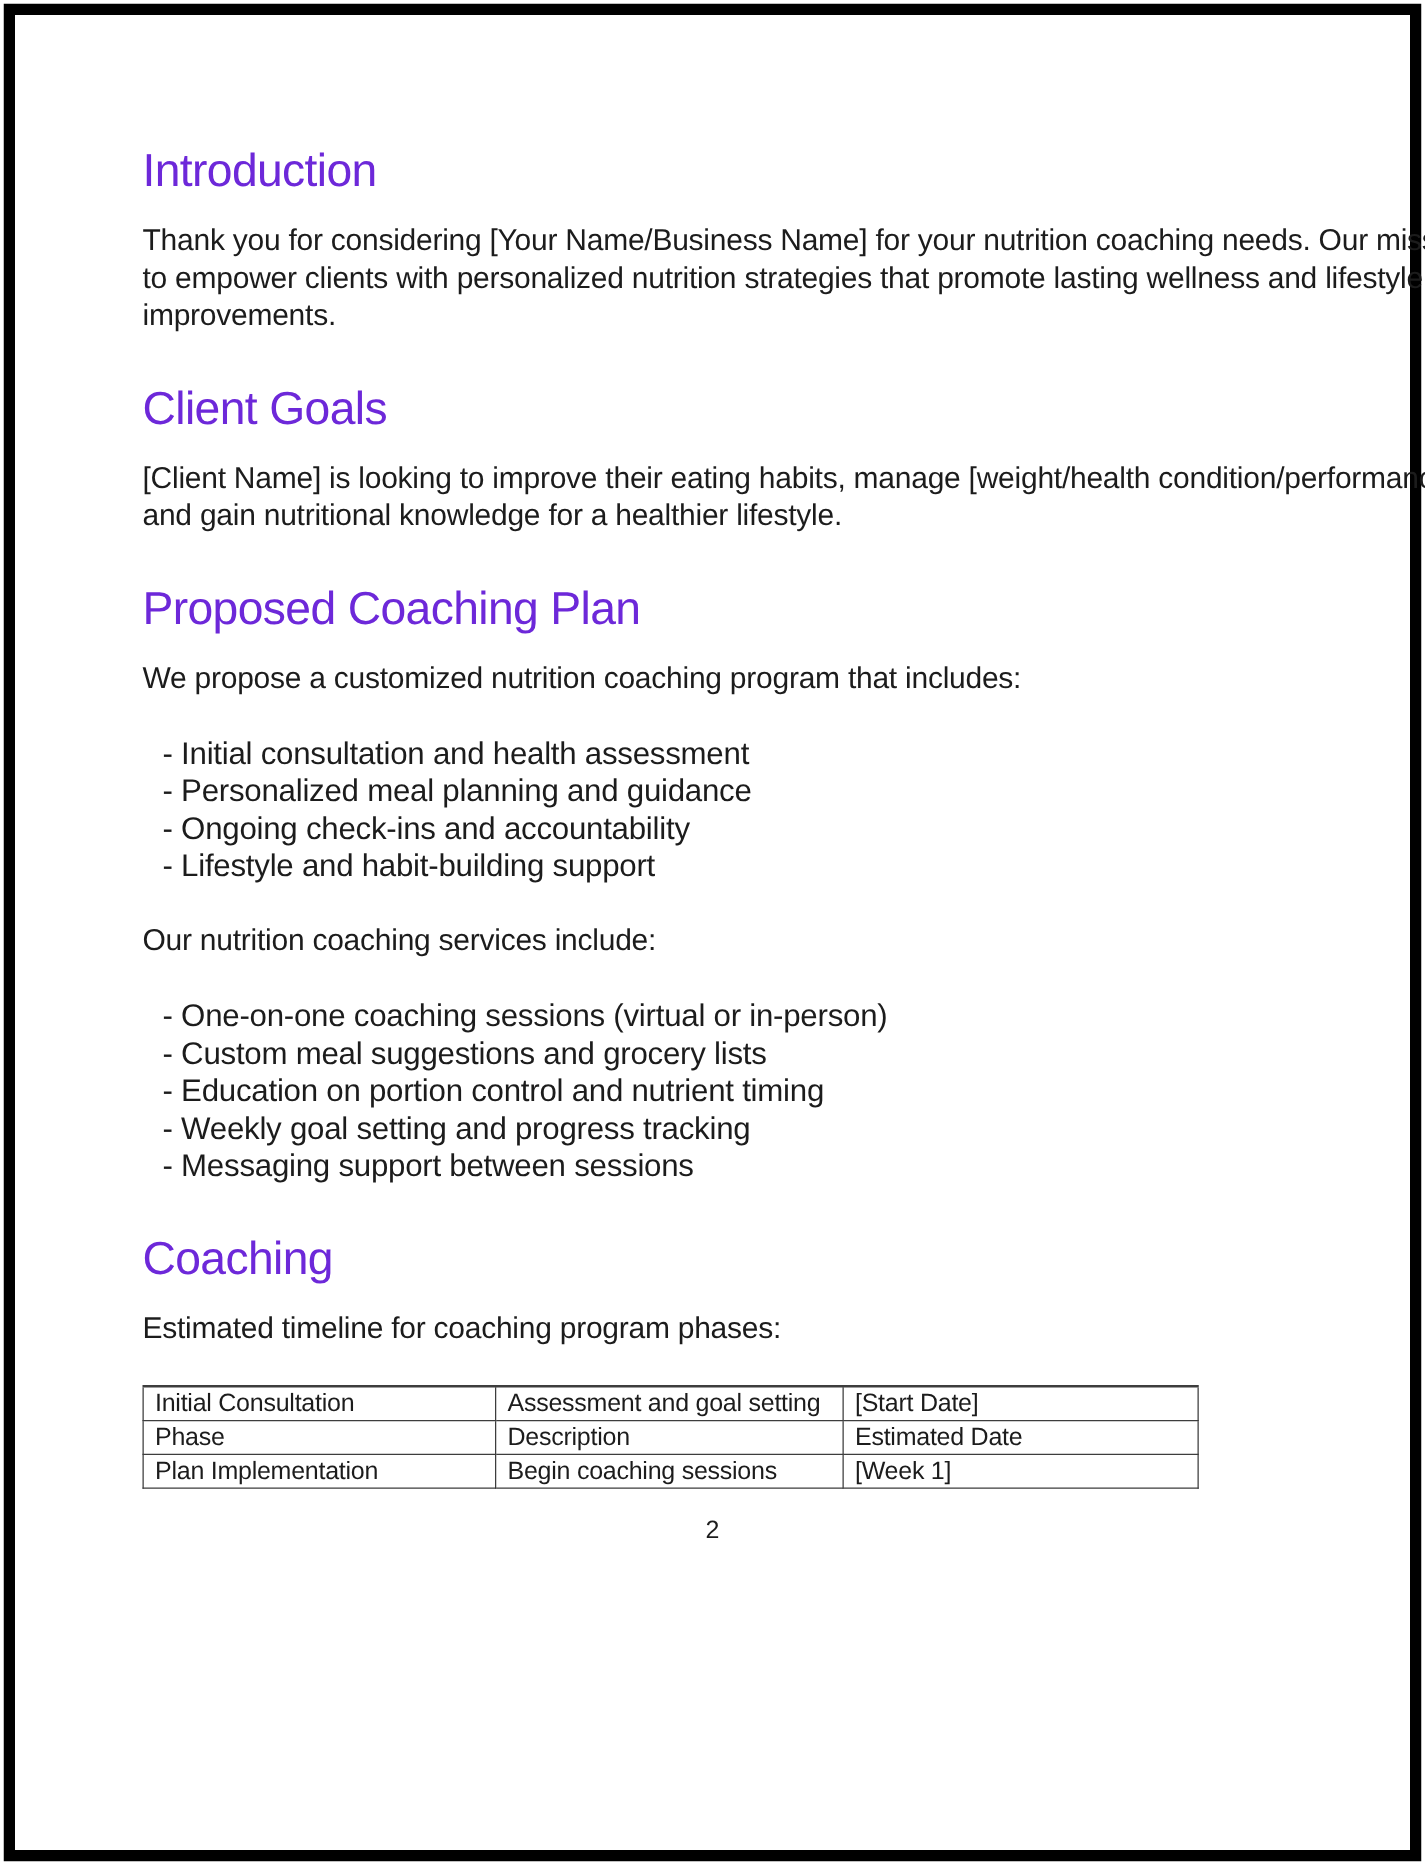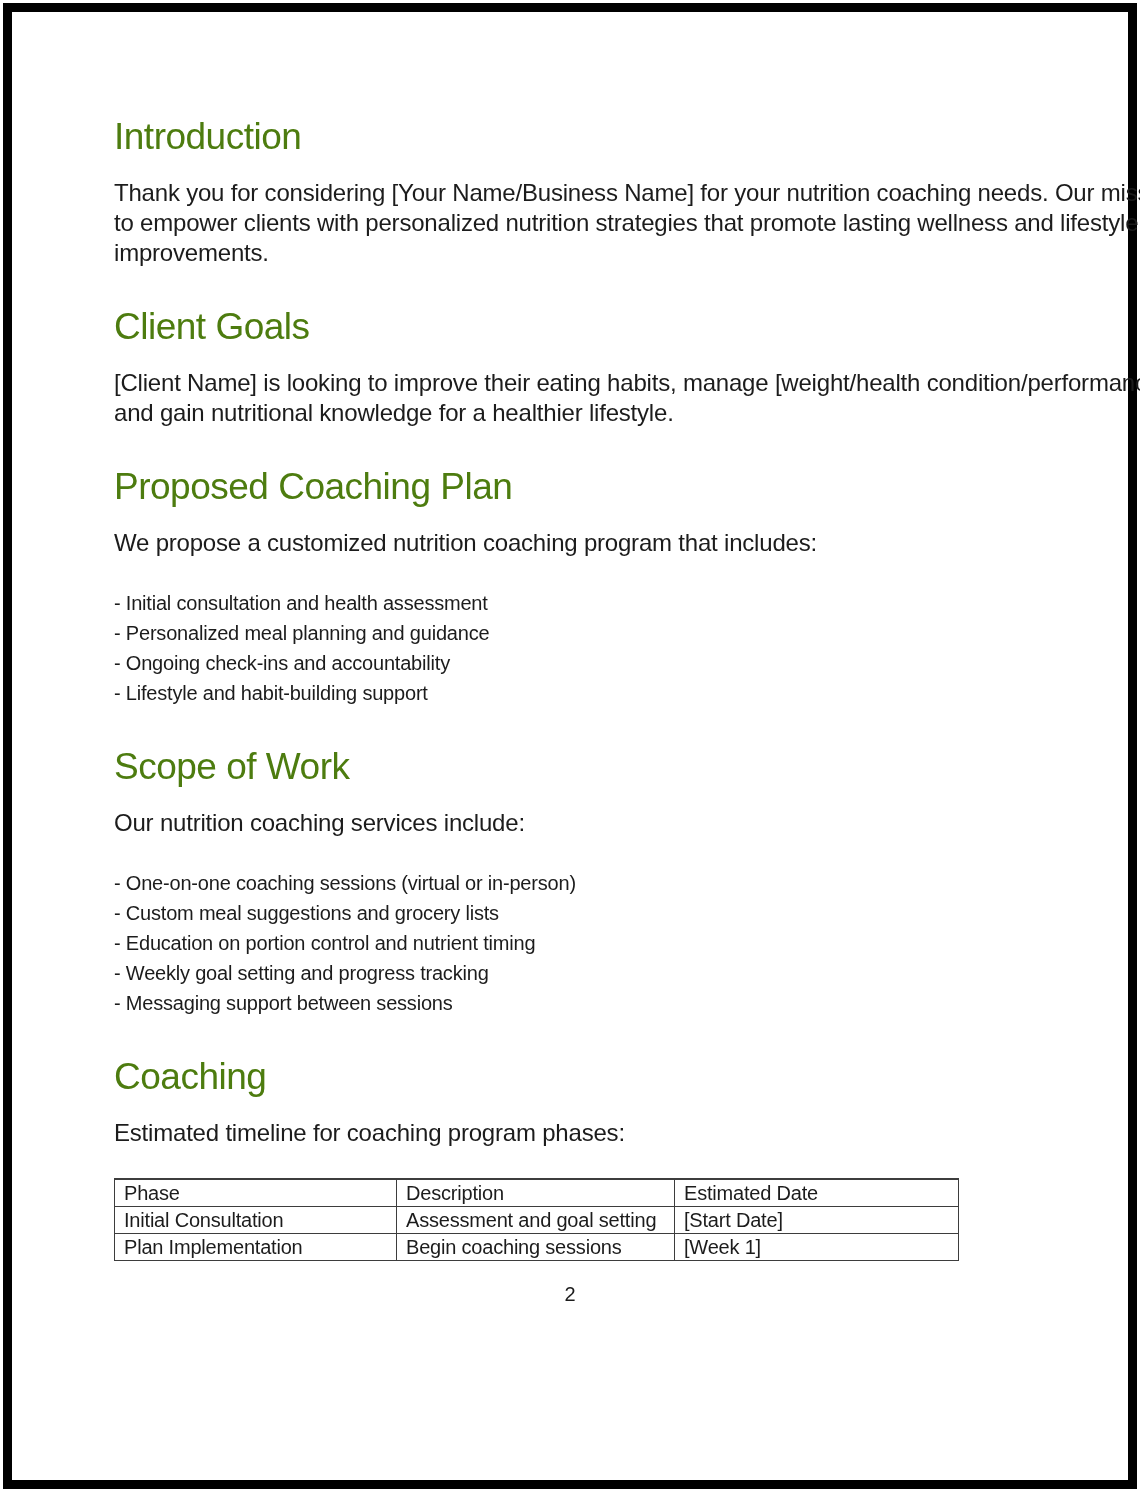--- a/index.html
+++ b/index.html
@@ -25,37 +25,37 @@
   .content {
     position: relative;
     padding: 116px 114px 0 114px;
   }
   .section-heading {
     font-size: 37px;
     font-weight: 400;
     letter-spacing: -0.5px;
     line-height: 42px;
     margin: 38px 0 20px 0;
-    color: #4d7c0f;
+    color: #6d28d9;
   }
   .content .section-heading:first-child {
     margin-top: 0;
   }
   .para {
     font-size: 24px;
     letter-spacing: -0.2px;
     line-height: 30px;
     margin: 0 0 30px 0;
     white-space: pre;
   }
   .dash-list {
-    font-size: 20px;
+    font-size: 25px;
     letter-spacing: -0.2px;
     line-height: 30px;
-    margin: 0 0 30px 0;
+    margin: 0 0 30px 16px;
     white-space: pre;
   }
   table.timeline {
     border-collapse: collapse;
     table-layout: fixed;
     width: 844px;
     margin-top: 0;
     border: 1px solid #3d3d3d;
     border-top: 2px solid #3d3d3d;
   }
@@ -97,47 +97,46 @@
     <div class="para">[Client Name] is looking to improve their eating habits, manage [weight/health condition/performance],
 and gain nutritional knowledge for a healthier lifestyle.</div>
 
     <div class="section-heading">Proposed Coaching Plan</div>
     <div class="para">We propose a customized nutrition coaching program that includes:</div>
     <div class="dash-list">- Initial consultation and health assessment
 - Personalized meal planning and guidance
 - Ongoing check-ins and accountability
 - Lifestyle and habit-building support</div>
 
-    <div class="section-heading">Scope of Work</div>
     <div class="para">Our nutrition coaching services include:</div>
     <div class="dash-list">- One-on-one coaching sessions (virtual or in-person)
 - Custom meal suggestions and grocery lists
 - Education on portion control and nutrient timing
 - Weekly goal setting and progress tracking
 - Messaging support between sessions</div>
 
     <div class="section-heading">Coaching</div>
     <div class="para">Estimated timeline for coaching program phases:</div>
 
     <table class="timeline">
       <colgroup>
         <col style="width:282px">
         <col style="width:278px">
         <col style="width:284px">
       </colgroup>
       <tbody>
         <tr>
+          <td>Initial Consultation</td>
+          <td>Assessment and goal setting</td>
+          <td>[Start Date]</td>
+        </tr>
+        <tr>
           <th>Phase</th>
           <th>Description</th>
           <th>Estimated Date</th>
-        </tr>
-        <tr>
-          <td>Initial Consultation</td>
-          <td>Assessment and goal setting</td>
-          <td>[Start Date]</td>
         </tr>
         <tr>
           <td>Plan Implementation</td>
           <td>Begin coaching sessions</td>
           <td>[Week 1]</td>
         </tr>
       </tbody>
     </table>
 
     <div class="page-number">2</div>

